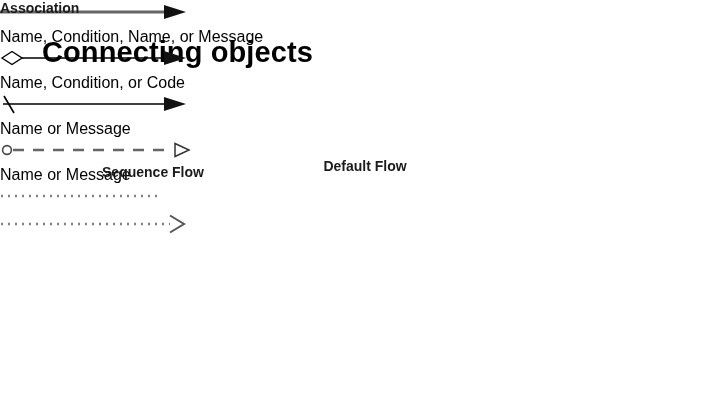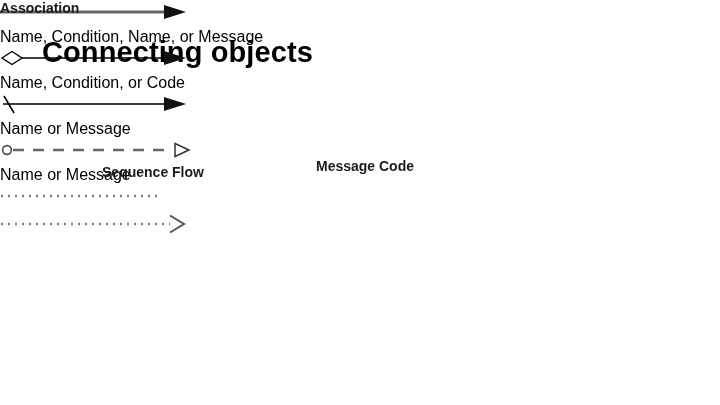--- a/index.html
+++ b/index.html
@@ -94,21 +94,21 @@
 </style>
 </head>
 <body>
 
 <div id="slide-title">Connecting objects</div>
 
 <div id="diagram">
 
   <div class="column-heading" id="heading-sequence">Sequence Flow</div>
 
-  <div class="column-heading" id="heading-message">Message Code</div>
+  <div class="column-heading" id="heading-message">Default Flow</div>
 
   <div class="column-heading" id="heading-assoc">Association</div>
 
   <div class="connector-row" id="row-seq-1">
     <svg class="conn-line" width="186" height="24" viewBox="0 0 186 24">
       <line x1="0" y1="12" x2="168" y2="12" stroke="#666666" stroke-width="3"></line>
       <polygon points="164,5 186,12 164,19" fill="#111111"></polygon>
     </svg>
     <div class="conn-label">
       <span class="lbl-top">Name, Condition,</span>

